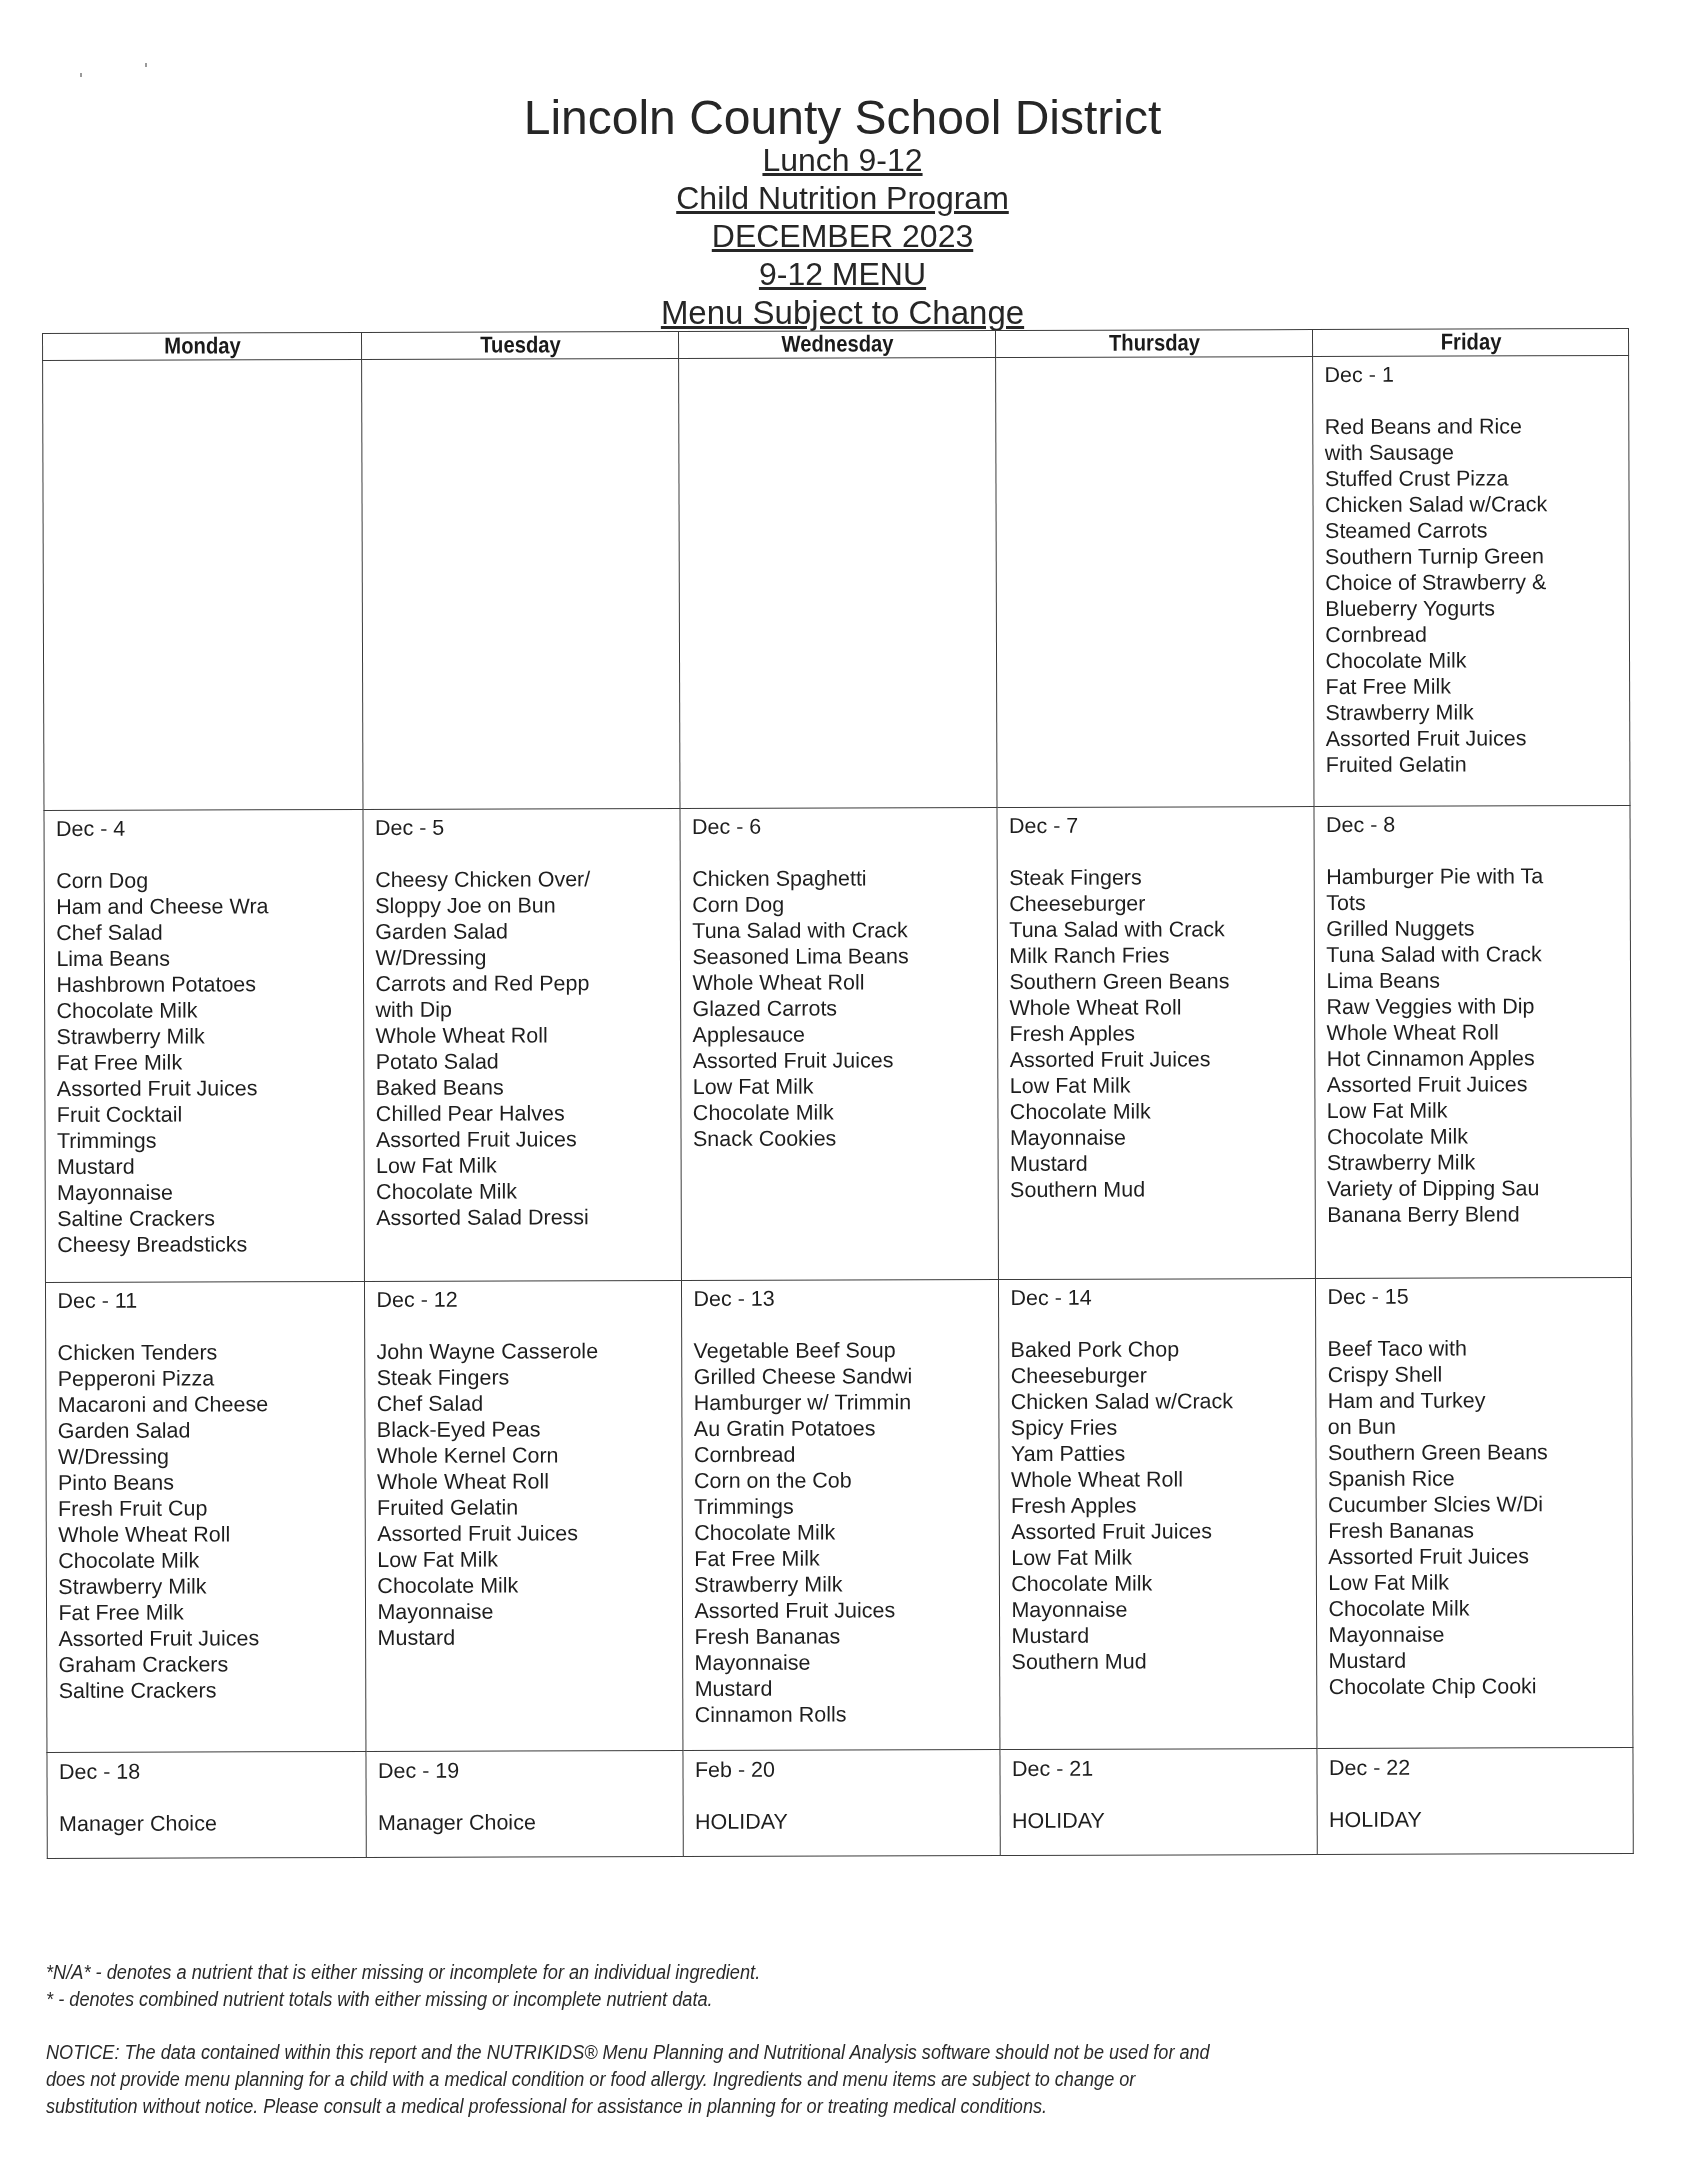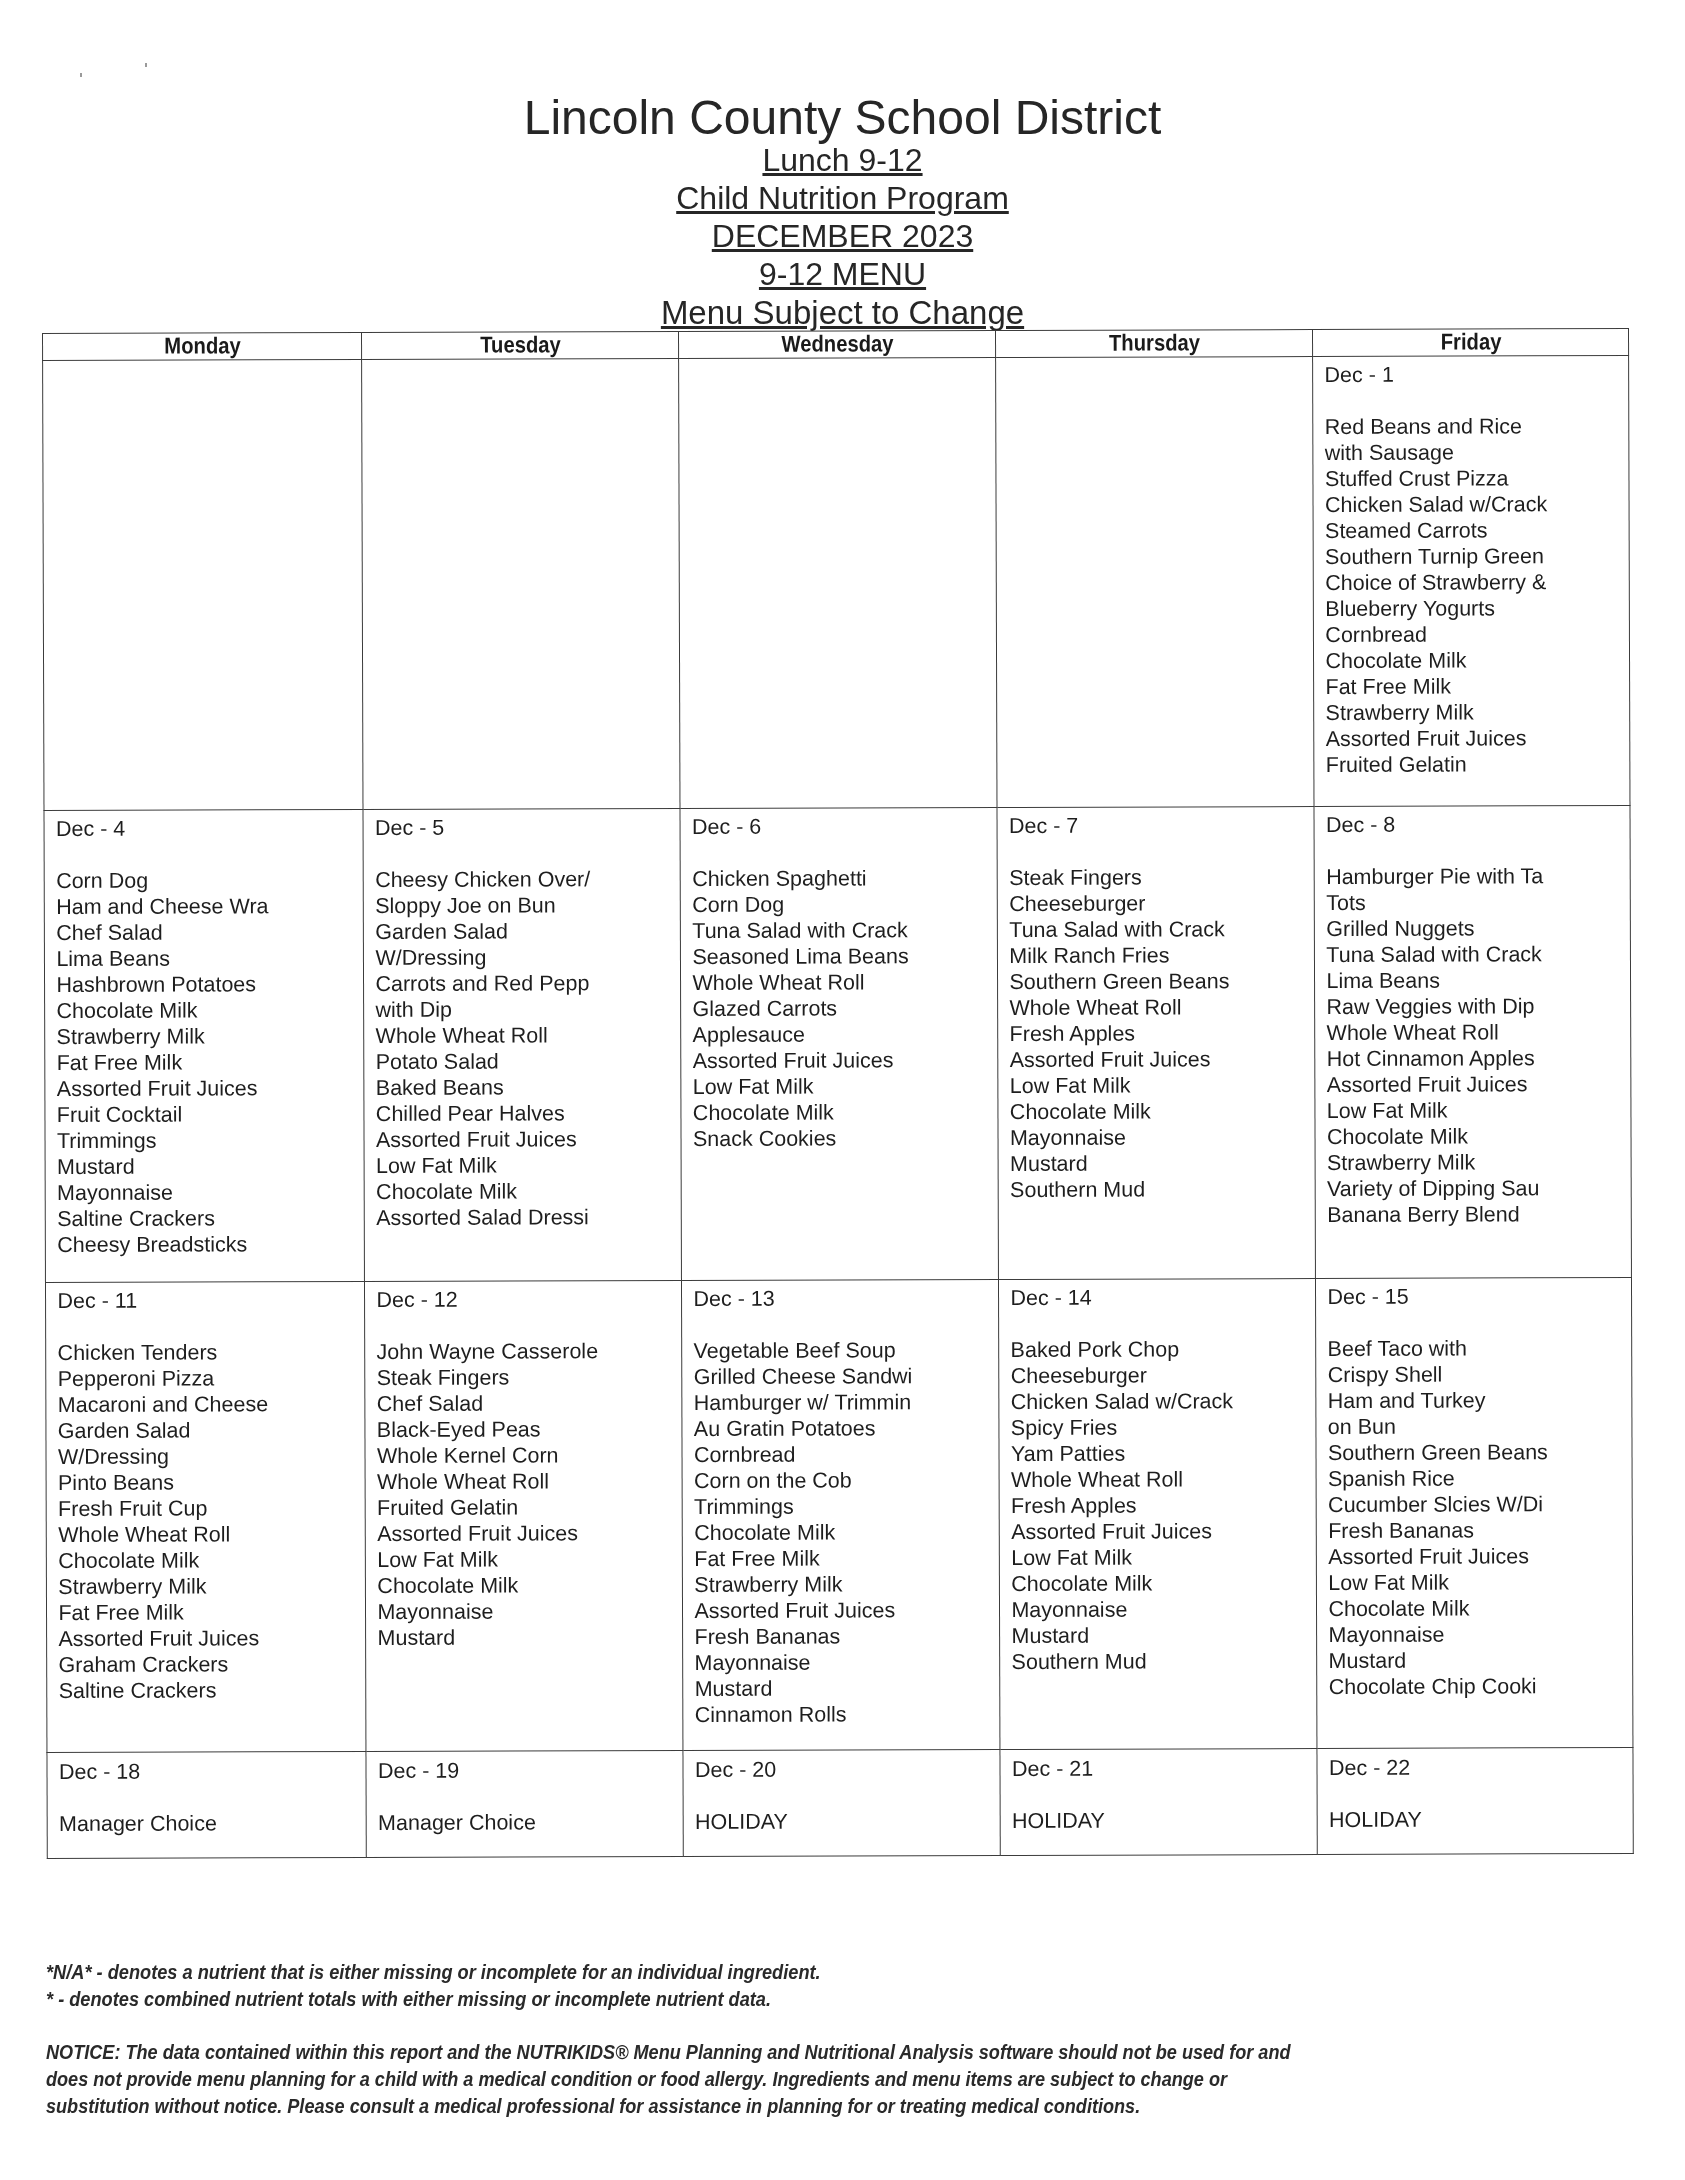--- a/index.html
+++ b/index.html
@@ -93,21 +93,21 @@
       white-space: nowrap;
       overflow: hidden;
     }
 
     .notes {
       position: absolute;
       left: 46px;
       top: 1959px;
       width: 1606px;
       font-style: italic;
-      font-weight: bold;
+      font-weight: normal;
       color: #2a2a2a;
     }
     .note-line {
       font-size: 20px;
       line-height: 27px;
       transform: scaleX(0.91);
       transform-origin: left center;
       white-space: nowrap;
     }
     .notice {
@@ -347,21 +347,21 @@
       <tr class="row-4">
         <td>
           <span class="date-label">Dec - 18</span>
           <span class="item">Manager Choice</span>
         </td>
         <td>
           <span class="date-label">Dec - 19</span>
           <span class="item">Manager Choice</span>
         </td>
         <td>
-          <span class="date-label">Dec - 20</span>
+          <span class="date-label">Feb - 20</span>
           <span class="item">HOLIDAY</span>
         </td>
         <td>
           <span class="date-label">Dec - 21</span>
           <span class="item">HOLIDAY</span>
         </td>
         <td>
           <span class="date-label">Dec - 22</span>
           <span class="item">HOLIDAY</span>
         </td>

